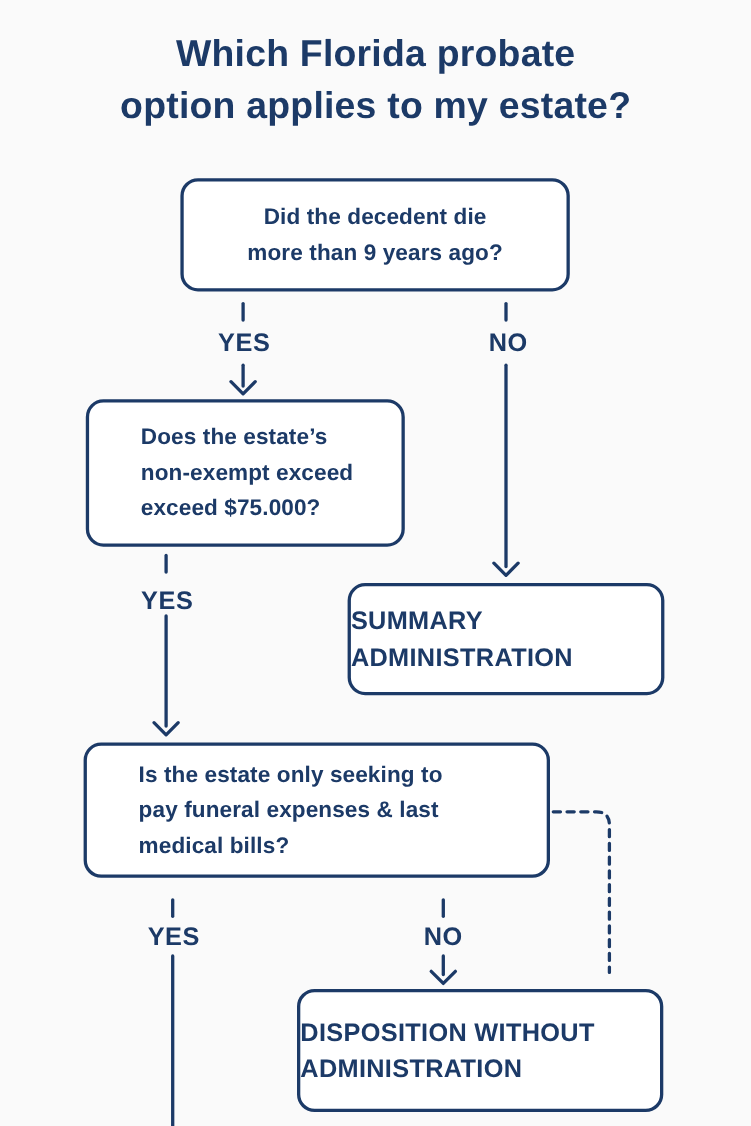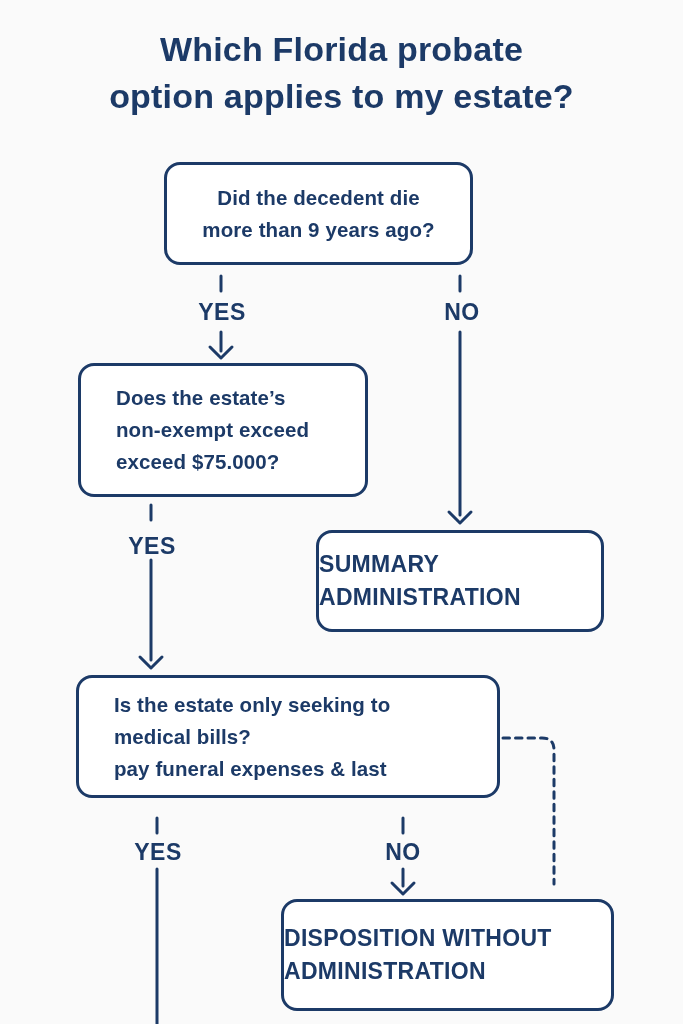--- a/index.html
+++ b/index.html
@@ -49,34 +49,34 @@
     border-radius: 16px;
     display: flex;
     flex-direction: column;
     justify-content: center;
     font-size: 20.5px;
     font-weight: 600;
     line-height: 32px;
     letter-spacing: 0.1px;
   }
   .box.centered { align-items: center; text-align: center; }
-  .box.leftalign { align-items: flex-start; text-align: left; padding-left: 35px; }
+  .box.leftalign { align-items: flex-start; text-align: left; padding-left: 47px; }
   .box.result {
     align-items: flex-start;
     text-align: center;
     font-size: 23px;
     font-weight: 700;
     line-height: 33px;
     letter-spacing: 0.3px;
   }
-  #box-q1 { left: 164px; top: 162px; width: 309px; height: 103px; }
+  #box-q1 { left: 164px; top: 162px; width: 354px; height: 103px; }
   #box-q2 { left: 78px;  top: 363px; width: 290px; height: 134px; }
   #box-q3 { left: 76px;  top: 675px; width: 424px; height: 123px; }
   #box-summary     { left: 316px; top: 530px; width: 288px; height: 102px; }
-  #box-disposition { left: 281px; top: 899px; width: 333px; height: 112px; }
+  #box-disposition { left: 270px; top: 899px; width: 333px; height: 112px; }
   .branch-label {
     position: absolute;
     transform: translate(-50%, -50%);
     font-size: 23px;
     font-weight: 700;
     letter-spacing: 0.5px;
     white-space: nowrap;
   }
   #label-q1-yes { left: 222px; top: 312px; }
   #label-q1-no  { left: 462px; top: 312px; }
@@ -124,22 +124,22 @@
   </div>
 
   <div class="box leftalign" id="box-q2">
     <div>Does the estate’s</div>
     <div>non-exempt exceed</div>
     <div>exceed $75.000?</div>
   </div>
 
   <div class="box leftalign" id="box-q3">
     <div>Is the estate only seeking to</div>
+    <div>pay funeral expenses &amp; last</div>
     <div>medical bills?</div>
-    <div>pay funeral expenses &amp; last</div>
   </div>
 
   <div class="box result" id="box-summary">
     <div>SUMMARY</div>
     <div>ADMINISTRATION</div>
   </div>
 
   <div class="box result" id="box-disposition">
     <div>DISPOSITION WITHOUT</div>
     <div>ADMINISTRATION</div>

